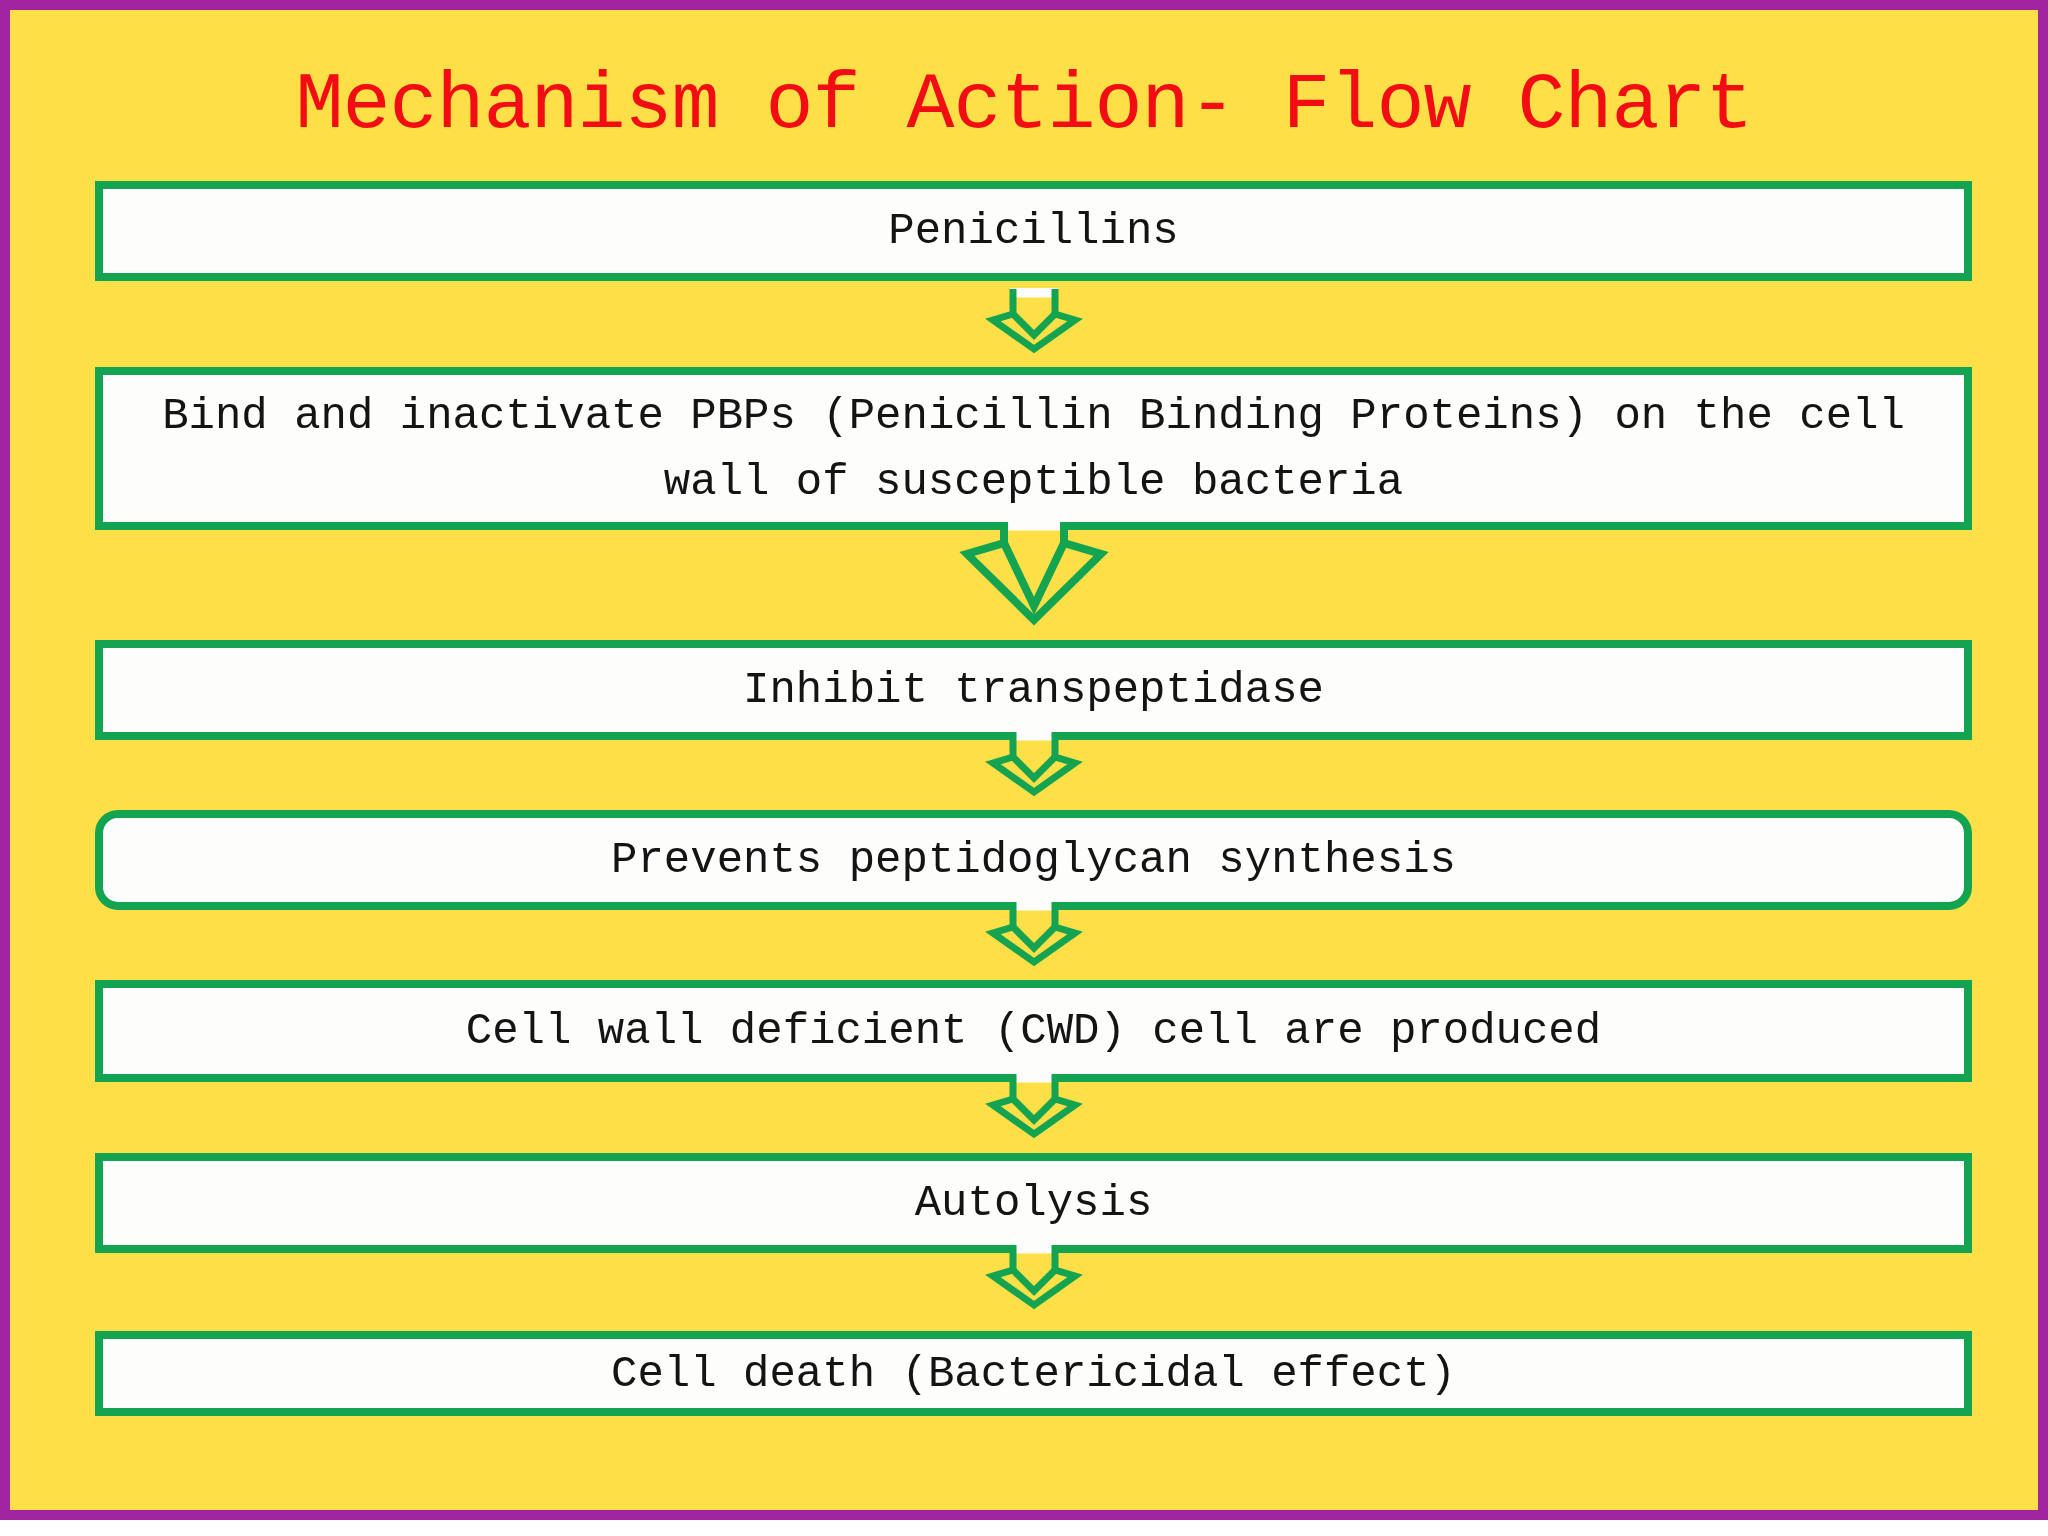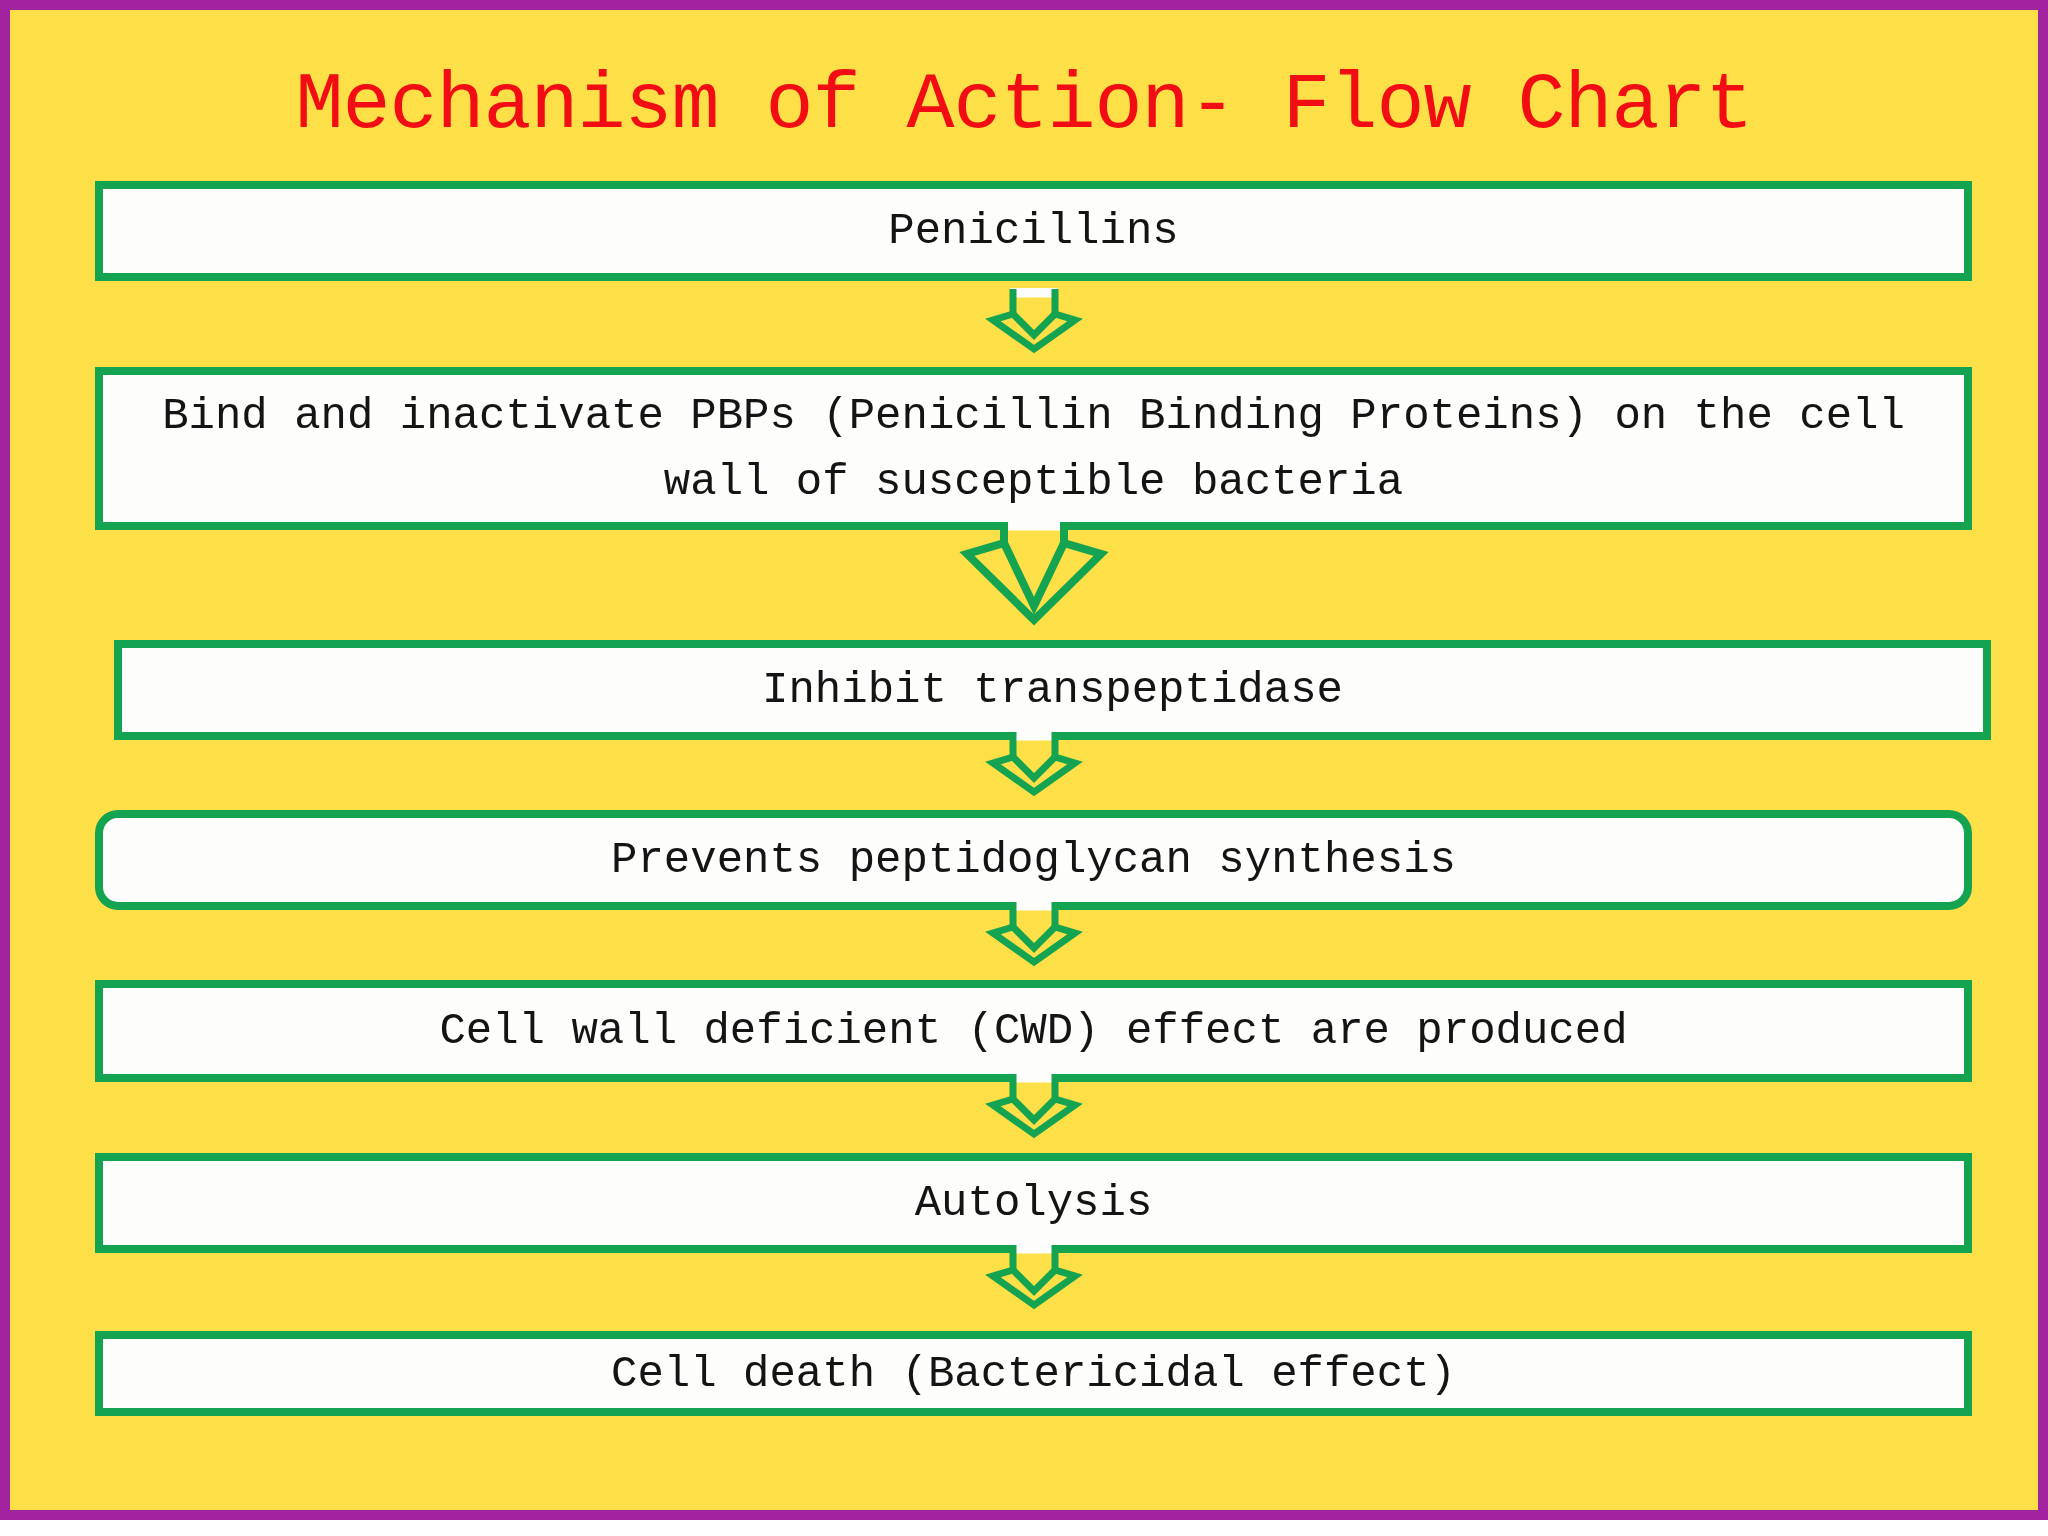--- a/index.html
+++ b/index.html
@@ -39,21 +39,21 @@
     align-items:center;
     justify-content:center;
     text-align:center;
     color:var(--ink);
     font-size:44px;
     line-height:66px;
     padding:0 55px;
   }
   .b1{top:171px;height:100px;}
   .b2{top:357px;height:163px;}
-  .b3{top:630px;height:100px;margin-left:19px;}
+  .b3{top:630px;height:100px;}
   .b4{top:800px;height:100px;border-radius:23px;}
   .b5{top:970px;height:102px;}
   .b6{top:1143px;height:100px;}
   .b7{top:1321px;height:85px;}
 
   .arrow{position:absolute;overflow:visible;}
   .arrow .gapcover{fill:#fdfdfc;stroke:none;}
   .arrow polyline{fill:none;stroke:var(--green);stroke-linejoin:miter;}
   .arrow-sm polyline{stroke-width:7;}
   .arrow-lg polyline{stroke-width:8;}
@@ -105,21 +105,21 @@
     <span>Prevents peptidoglycan synthesis</span>
   </div>
 
   <svg class="arrow arrow-sm a4" width="104" height="66" viewBox="0 0 104 66">
     <rect class="gapcover" x="28" y="0" width="48" height="9.5"></rect>
     <polyline points="31,1 31,26 11,32 52,61 93,32 73,26 73,1"></polyline>
     <polyline points="31,26 52,47 73,26"></polyline>
   </svg>
 
   <div class="box b5">
-    <span>Cell wall deficient (CWD) effect are produced</span>
+    <span>Cell wall deficient (CWD) cell are produced</span>
   </div>
 
   <svg class="arrow arrow-sm a5" width="104" height="66" viewBox="0 0 104 66">
     <rect class="gapcover" x="28" y="0" width="48" height="9.5"></rect>
     <polyline points="31,1 31,26 11,32 52,61 93,32 73,26 73,1"></polyline>
     <polyline points="31,26 52,47 73,26"></polyline>
   </svg>
 
   <div class="box b6">
     <span>Autolysis</span>

